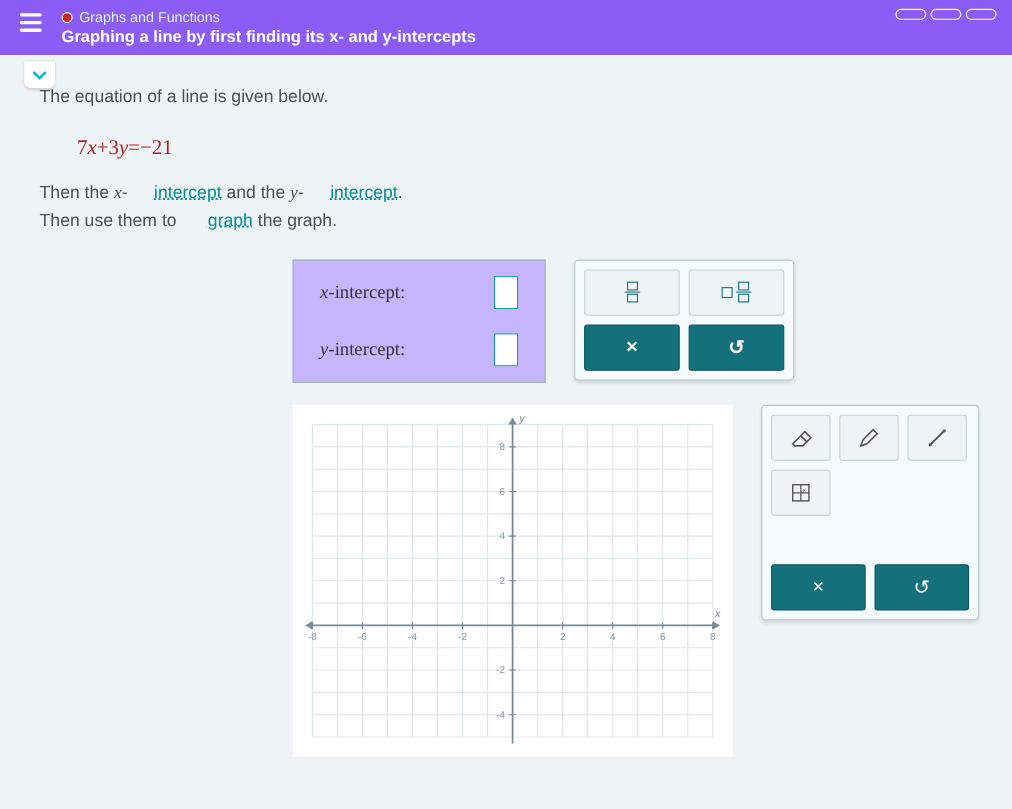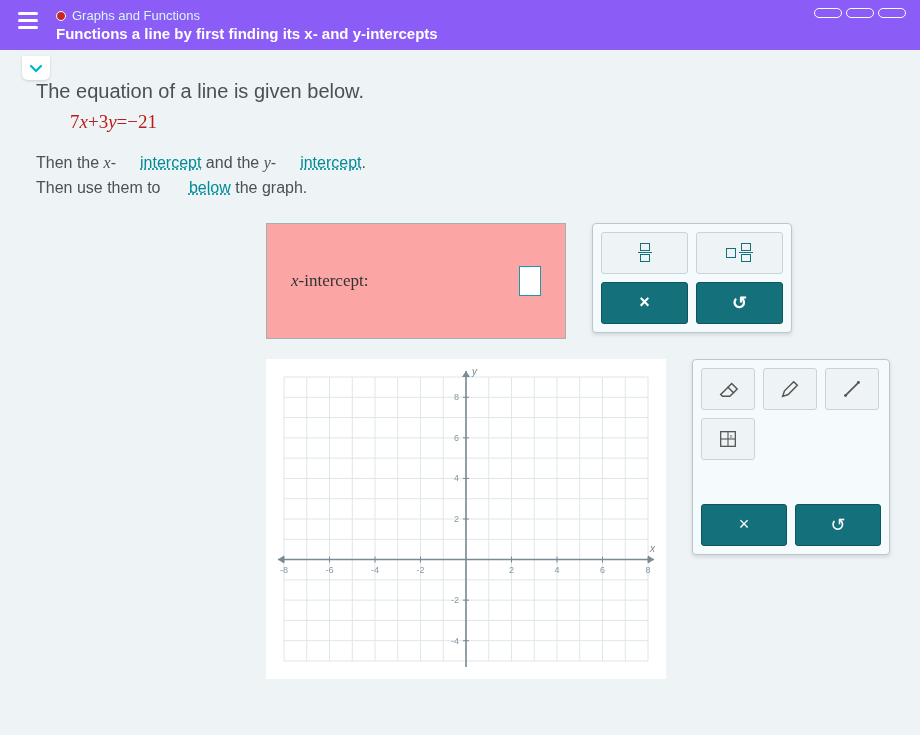--- a/index.html
+++ b/index.html
@@ -73,42 +73,42 @@
       color: #00b5c4;
       cursor: pointer;
       position: absolute;
       top: 56px;
       left: 10px;
       box-shadow: 0 1px 3px rgba(0,0,0,.15);
     }
     .content {
       padding: 30px 30px 10px 36px;
     }
-    .prompt-line { font-size: 20px; color: #485156; margin-bottom: 8px; }
+    .prompt-line { font-size: 16px; color: #485156; margin-bottom: 26px; }
     .equation {
       font-family: 'Times New Roman', serif;
       font-size: 19px;
       color: #b91c1c;
       margin: 0 0 18px 34px;
     }
     .eq-i { font-style: italic; }
     .instruction { font-size: 16px; color: #485156; line-height: 1.55; margin-bottom: 22px; }
     .term-link { color: #008a98; text-decoration: underline dotted; cursor: pointer; padding-left: 24px; }
     
     .workrow {
       display: flex;
       gap: 26px;
       align-items: flex-start;
       margin-left: 230px;
     }
     .intercept-box {
       border: 1px solid #9db3bb;
-      background: #fca5a5;
-      padding: 34px 24px;
-      width: 300px;
+      background: #c4b5fd;
+      padding: 6px 24px;
+      width: 230px;
     }
     .i-row {
       display: flex;
       align-items: center;
       justify-content: space-between;
       margin: 8px 0 22px 0;
     }
     .i-row:last-child { margin-bottom: 8px; }
     .i-label {
       font-family: 'Times New Roman', serif;
@@ -212,21 +212,21 @@
   <div class="hamburger">
     <span></span>
       <span></span>
       <span></span>
   </div>
   <div class="header-titles">
     <div class="header-category">
       <span class="record-dot"></span>
       <span>Graphs and Functions</span>
     </div>
-    <div class="header-title">Functions a line by first finding its x- and y-intercepts</div>
+    <div class="header-title">Graphing a line by first finding its x- and y-intercepts</div>
   </div>
   <div class="progress-pills">
     <div class="pill"></div>
     <div class="pill"></div>
     <div class="pill"></div>
   </div>
 </div>
 
 <div class="scratch-toggle">
   <svg width="14" height="14" viewBox="0 0 14 14">
@@ -238,28 +238,34 @@
 
   <div class="prompt-line">The equation of a line is given below.</div>
 
   <div class="equation">
     <span>7</span><span class="eq-i">x</span><span>+</span><span>3</span><span class="eq-i">y</span><span>=</span><span>−21</span>
   </div>
 
   <div class="instruction">
     <span>Then the </span><span style="font-style:italic;font-family:'Times New Roman',serif">x</span><span>-</span><span class="term-link">intercept</span><span> and the </span><span style="font-style:italic;font-family:'Times New Roman',serif">y</span><span>-</span><span class="term-link">intercept</span><span>.</span>
     <br>
-    <span>Then use them to </span><span class="term-link">below</span><span> the graph.</span>
+    <span>Then use them to </span><span class="term-link">graph</span><span> the graph.</span>
   </div>
 
   <div class="workrow">
     <div class="intercept-box">
       <div class="i-row">
         <div class="i-label">
           <span class="v">x</span><span>-intercept:</span>
+        </div>
+        <div class="i-input"></div>
+      </div>
+      <div class="i-row">
+        <div class="i-label">
+          <span class="v">y</span><span>-intercept:</span>
         </div>
         <div class="i-input"></div>
       </div>
     </div>
 
     <div class="keypad">
       <div class="kp-row">
         <div class="kp-btn">
           <span class="frac">
             <span class="n"></span>

